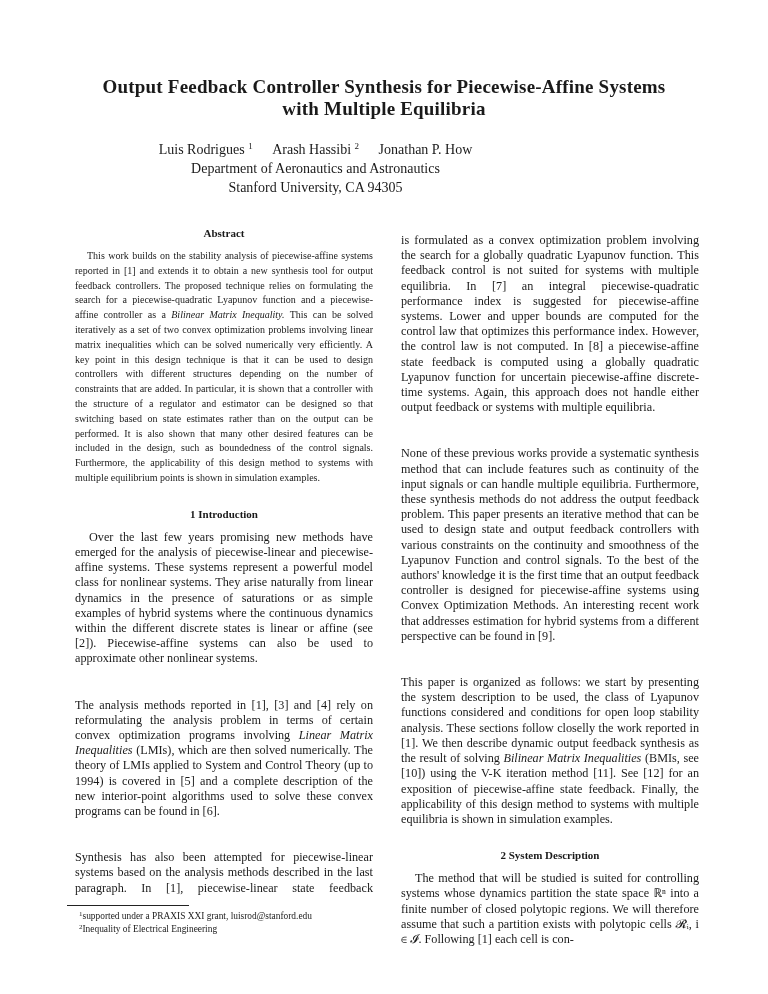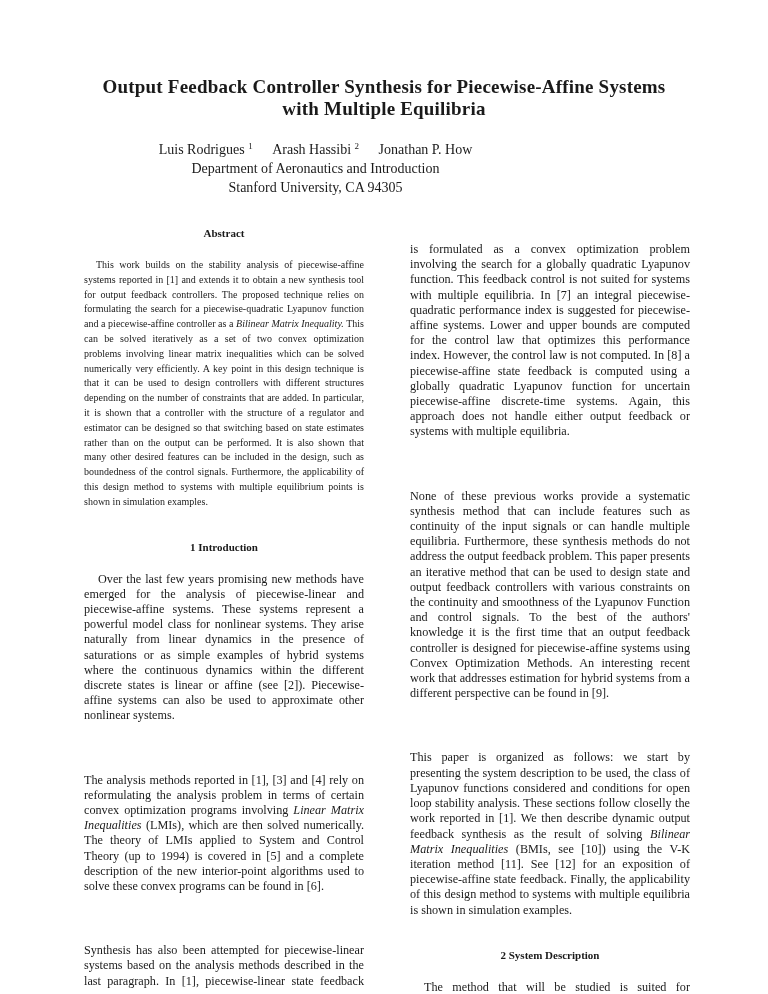--- a/index.html
+++ b/index.html
@@ -24,21 +24,21 @@
   .col {
     position: absolute; width: 314px;
     font-family: "Liberation Serif", serif;
   }
   .col.left { left: 67px; top: 225px; }
   .col.right { left: 393px; top: 225px; }
   .heading {
     text-align: center; font-weight: bold; font-size: 11px; line-height: 16px;
     margin: 0 0 3px 0;
   }
-  p { margin: 17px; text-align: justify; }
+  p { margin: 8px; text-align: justify; }
   .abs p {
     font-size: 10px; line-height: 14.8px; text-indent: 12px;
   }
   .body p {
     font-size: 12.2px; line-height: 15.2px;
   }
   .body p.indent { text-indent: 14px; }
   .gap { height: 15px; }
   .footnote-rule {
     width: 122px; height: 0; border-top: 1px solid #222; margin: 9px 0 3px 0;
@@ -56,21 +56,21 @@
   <div>Output Feedback Controller Synthesis for Piecewise-Affine Systems</div>
   <div>with Multiple Equilibria</div>
 </div>
 
 <div class="authors">
   <div>
     <span class="name"><span>Luis Rodrigues</span> <sup>1</sup></span>
     <span class="name"><span>Arash Hassibi</span> <sup>2</sup></span>
     <span class="name"><span>Jonathan P. How</span></span>
   </div>
-  <div>Department of Aeronautics and Introduction</div>
+  <div>Department of Aeronautics and Astronautics</div>
   <div>Stanford University, CA 94305</div>
 </div>
 
 <div class="col left">
   <div class="abs">
     <div class="heading">Abstract</div>
     <p><span>This work builds on the stability analysis of piecewise-affine systems reported in [1] and extends it to obtain a new synthesis tool for output feedback controllers. The proposed technique relies on formulating the search for a piecewise-quadratic Lyapunov function and a piecewise-affine controller as a </span><em>Bilinear Matrix Inequality.</em><span> This can be solved iteratively as a set of two convex optimization problems involving linear matrix inequalities which can be solved numerically very efficiently. A key point in this design technique is that it can be used to design controllers with different structures depending on the number of constraints that are added. In particular, it is shown that a controller with the structure of a regulator and estimator can be designed so that switching based on state estimates rather than on the output can be performed. It is also shown that many other desired features can be included in the design, such as boundedness of the control signals. Furthermore, the applicability of this design method to systems with multiple equilibrium points is shown in simulation examples.</span></p>
   </div>
 
   <div style="height:12px"></div>

